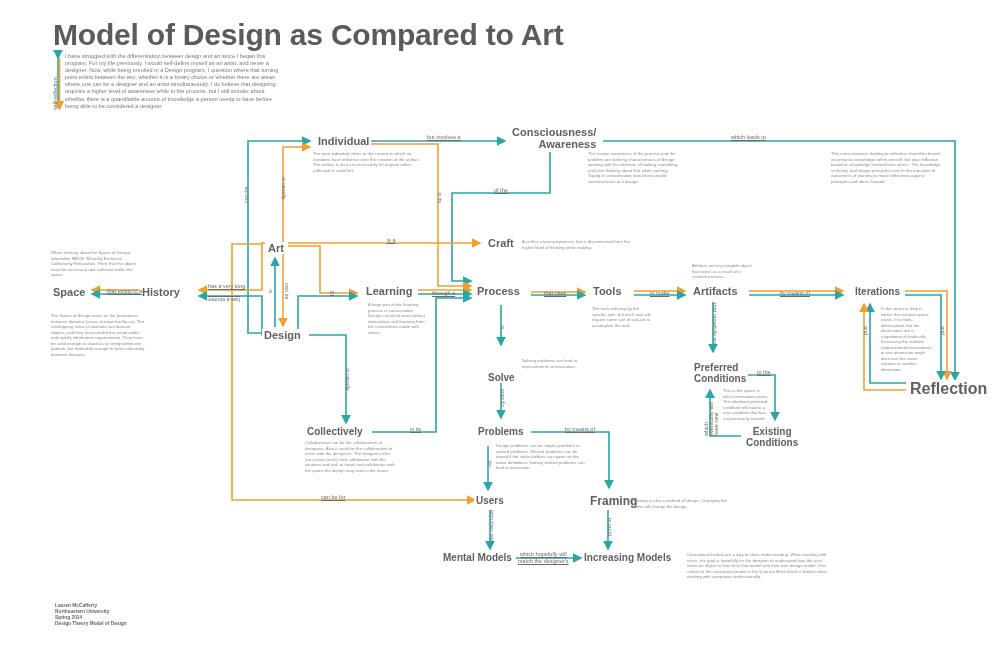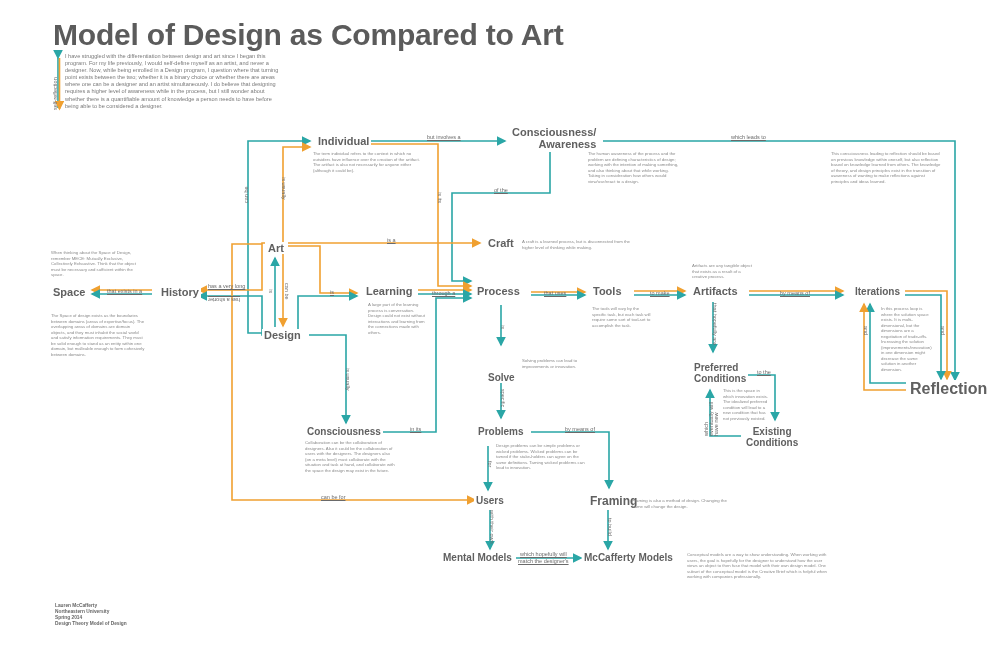--- a/index.html
+++ b/index.html
@@ -123,21 +123,21 @@
 <div class="desc" style="left:588px;top:151px;width:92px;">The human awareness of the process and the problem are defining characteristics of design; working with the intention of making something, and also thinking about that while working. Taking in consideration how others would view/use/react to a design.</div>
 <div class="desc" style="left:831px;top:151px;width:112px;">This consciousness leading to reflection should be based on previous knowledge within oneself, but also reflection based on knowledge learned from others. The knowledge of theory, and design principles exist in the transition of awareness of wanting to make reflections against principles and ideas learned.</div>
 
 <div class="node n-md" style="left:266px;top:242px;">Art</div>
 <div class="node n-md" style="left:486px;top:237px;">Craft</div>
 <div class="desc" style="left:522px;top:239px;width:110px;">A craft is a learned process, but is disconnected from the higher level of thinking while making.</div>
 
 <div class="desc" style="left:51px;top:250px;width:95px;">When thinking about the Space of Design, remember MECE: Mutually Exclusive, Collectively Exhaustive. Think that the object must be necessary and sufficient within the space.</div>
 <div class="node n-md" style="left:51px;top:286px;">Space</div>
 <div class="desc" style="left:51px;top:313px;width:95px;">The Space of design exists as the boundaries between domains (areas of expertise/focus). The overlapping areas of domains are domain objects, and they must inhabit the social world and satisfy information requirements. They must be solid enough to stand as an entity within one domain, but malleable enough to form cohesively between domains.</div>
-<div class="node n-md" style="left:159px;top:286px;">History</div>
+<div class="node n-md" style="left:140px;top:286px;">History</div>
 <div class="node n-md" style="left:262px;top:329px;">Design</div>
 
 <div class="node n-md" style="left:364px;top:285px;">Learning</div>
 <div class="desc" style="left:368px;top:302px;width:57px;">A large part of the learning process is conversation. Design could not exist without interactions and learning from the connections made with others.</div>
 <div class="node n-md" style="left:475px;top:285px;">Process</div>
 <div class="node n-md" style="left:591px;top:285px;">Tools</div>
 <div class="desc" style="left:592px;top:306px;width:60px;">The tools will vary by the specific task, but each task will require some sort of tool-set to accomplish the task.</div>
 <div class="desc" style="left:692px;top:263px;width:60px;">Artifacts are any tangible object that exists as a result of a creative process.</div>
 <div class="node n-md" style="left:691px;top:285px;">Artifacts</div>
 <div class="node n-md" style="left:853px;top:286px;font-size:10px;">Iterations</div>
@@ -150,32 +150,32 @@
 <div class="node n-md" style="left:692px;top:362px;font-size:10px;">
   <div>Preferred</div>
   <div>Conditions</div>
 </div>
 <div class="desc" style="left:723px;top:388px;width:48px;">This is the space in which innovation exists. The idealized preferred condition will lead to a new condition that has not previously existed.</div>
 <div class="node n-md" style="left:744px;top:426px;text-align:center;font-size:10px;">
   <div>Existing</div>
   <div>Conditions</div>
 </div>
 
-<div class="node n-md" style="left:305px;top:426px;font-size:10px;">Consciousness</div>
+<div class="node n-md" style="left:305px;top:426px;font-size:10px;">Collectively</div>
 <div class="desc" style="left:305px;top:440px;width:92px;">Collaboration can be the collaboration of designers. Also it could be the collaboration of users with the designers. The designers also (on a meta level) must collaborate with the situation and task at hand, and collaborate with the space the design may exist in the future.</div>
 
 <div class="node n-md" style="left:476px;top:426px;font-size:10px;">Problems</div>
 <div class="desc" style="left:496px;top:443px;width:92px;">Design problems can be simple problems or wicked problems. Wicked problems can be tamed if the stake-holders can agree on the same definitions. Taming wicked problems can lead to innovation.</div>
 
 <div class="node n-md" style="left:474px;top:495px;font-size:10px;">Users</div>
 <div class="node n-md" style="left:588px;top:495px;font-size:12px;">Framing</div>
 <div class="desc" style="left:632px;top:498px;width:100px;">Framing is also a method of design. Changing the frame will change the design.</div>
 
 <div class="node n-md" style="left:441px;top:552px;font-size:10px;">Mental Models</div>
-<div class="node n-md" style="left:582px;top:552px;font-size:10px;">McCafferty Models</div>
+<div class="node n-md" style="left:582px;top:552px;font-size:10px;">Increasing Models</div>
 <div class="desc" style="left:687px;top:552px;width:140px;">Conceptual models are a way to show understanding. When working with users, the goal is hopefully for the designer to understand how the user views an object to then fuse that model with their own design model. One subset of the conceptual model is the Creative Brief which is helpful when working with companies professionally.</div>
 
 <div class="elabel" style="left:427px;top:134px;">but involves a</div>
 <div class="elabel" style="left:731px;top:134px;">which leads to</div>
 <div class="elabel" style="left:494px;top:187px;">of the</div>
 <div class="vlabel v-up" style="left:243px;top:203px;">can be</div>
 <div class="vlabel v-down" style="left:287px;top:177px;">is usually</div>
 <div class="vlabel v-down" style="left:443px;top:192px;">is its</div>
 <div class="elabel" style="left:387px;top:237px;">is a</div>
 <div class="elabel" style="left:107px;top:288px;">that exists in a</div>

